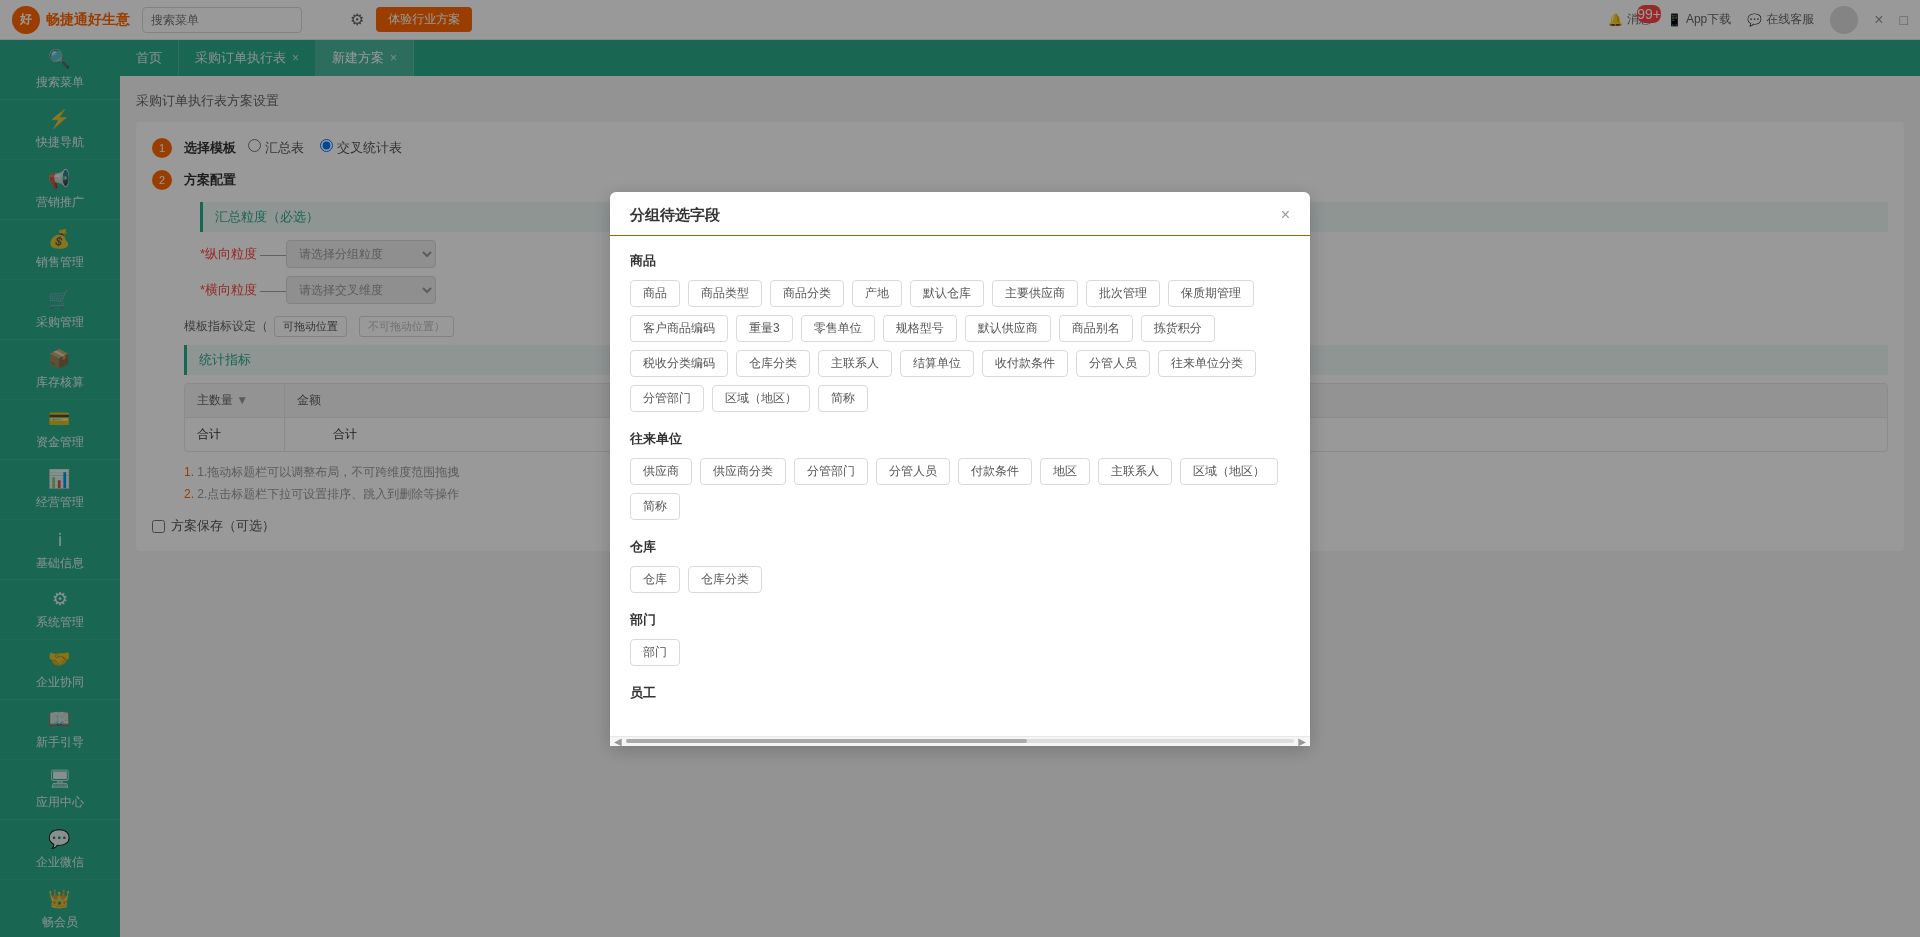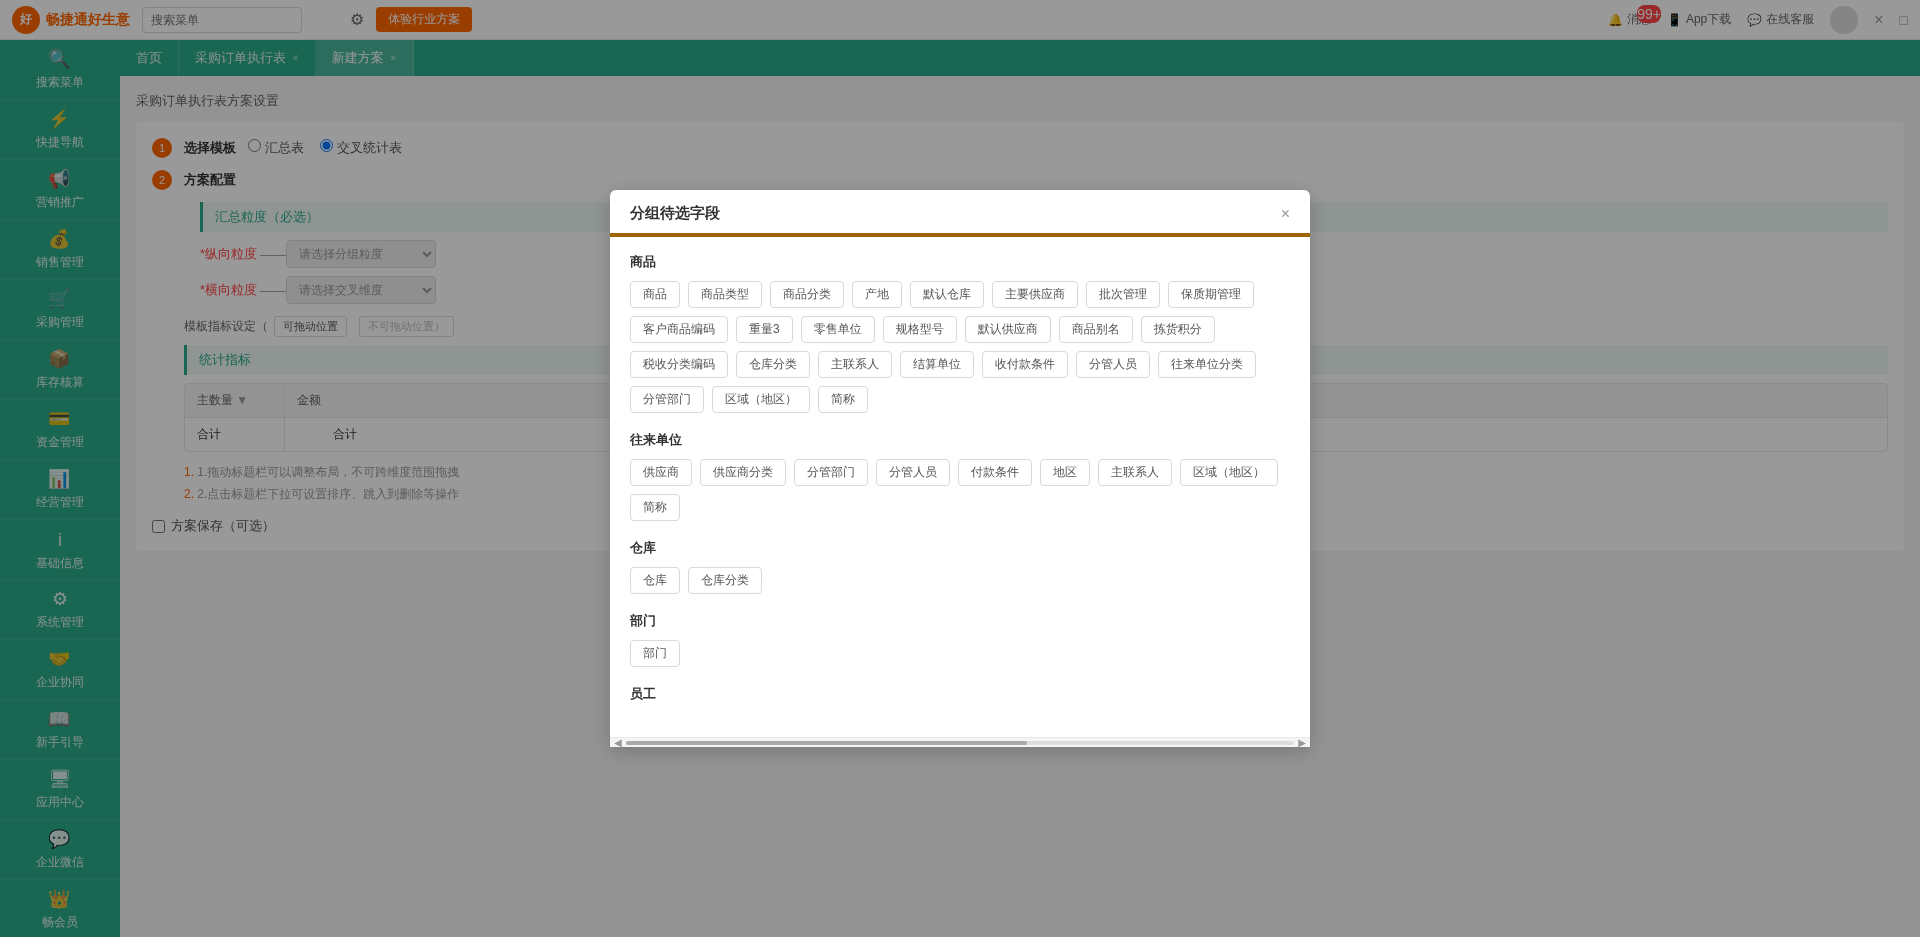--- a/index.html
+++ b/index.html
@@ -94,21 +94,20 @@
     .tab-item {
       height: 36px;
       display: flex;
       align-items: center;
       padding: 16px 16px;
       color: rgba(255,255,255,0.85);
       cursor: pointer;
       font-size: 13px;
       gap: 6px;
       border-right: 1px solid rgba(255,255,255,0.15);
-      font-family: Liberation Serif, serif;
     }
     .tab-item.active {
       background: rgba(255,255,255,0.15);
       color: white;
     }
     .tab-close {
       font-size: 12px;
       color: rgba(255,255,255,0.7);
       cursor: pointer;
     }
@@ -184,21 +183,21 @@
       max-height: 580px;
       display: flex;
       flex-direction: column;
       box-shadow: 0 4px 20px rgba(0,0,0,0.2);
     }
     .modal-header {
       display: flex;
       align-items: center;
       justify-content: space-between;
       padding: 14px 20px 10px;
-      border-bottom: 4px solid #a16207;
+      border-bottom: 1px solid #a16207;
       flex-shrink: 0;
     }
     .modal-title {
       font-size: 15px;
       font-weight: 600;
       color: #333;
     }
     .modal-close {
       cursor: pointer;
       color: #999;

